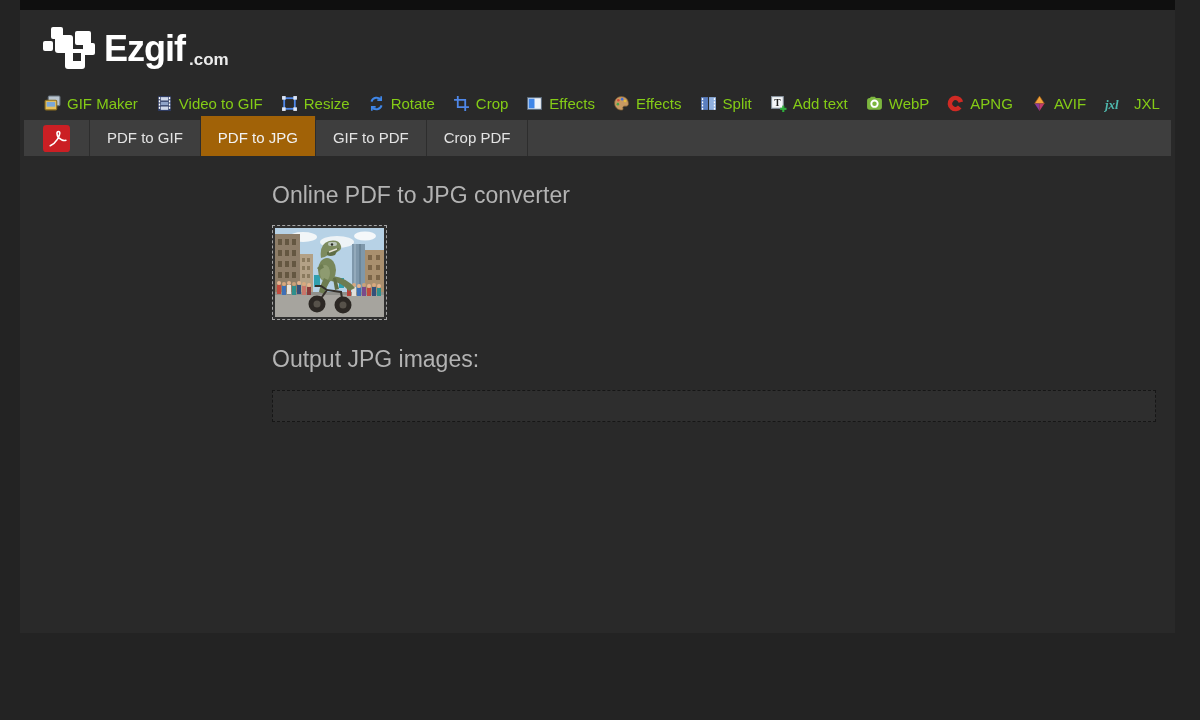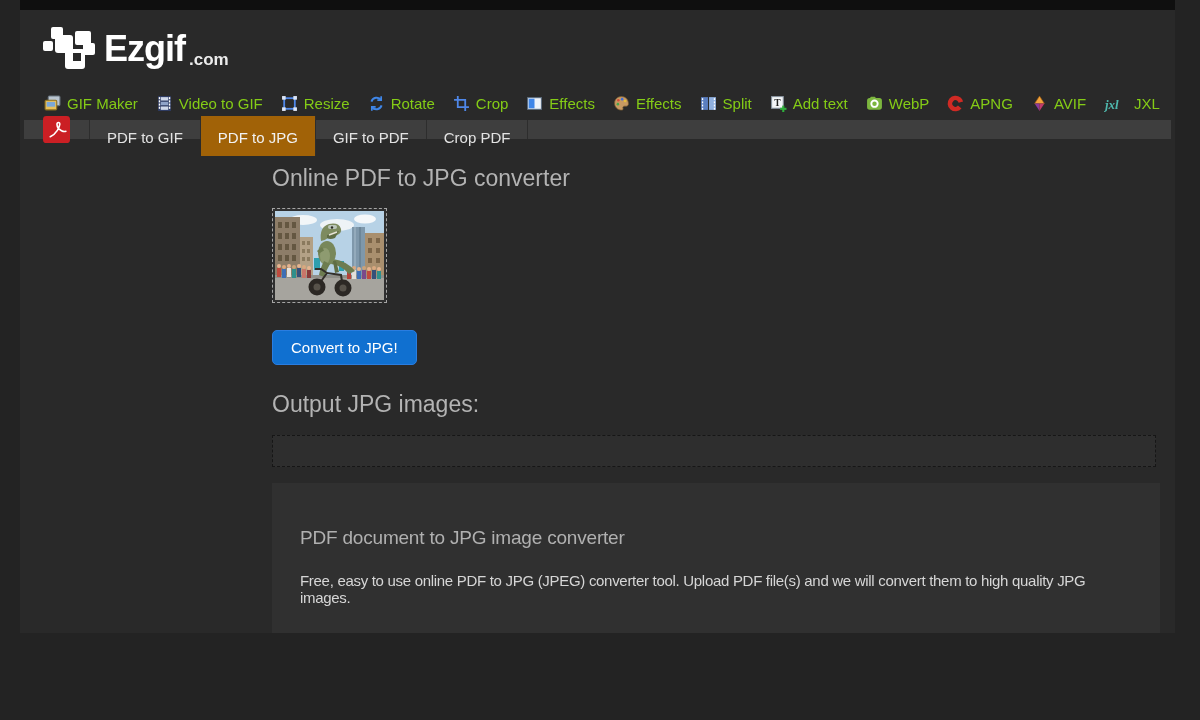--- a/index.html
+++ b/index.html
@@ -29,21 +29,21 @@
   .main-nav { margin:20px 0 0 24px; display:flex; align-items:center; gap:18px; }
   .nav-item {
     display:inline-flex; align-items:center; gap:6px;
     color:#84cc16; font-size:15px; text-decoration:none; cursor:pointer; white-space:nowrap;
   }
   .nav-item .ic svg { width:17px; height:17px; display:block; }
   .nav-item .ic.wide svg { width:24px; height:16px; }
 
   
   .tab-bar {
-    margin:8px 4px 0; height:19px;
+    margin:8px 4px 0; height:36px;
     background:#3e3e3e;
     display:flex; align-items:stretch;
     font-size:15px;
     overflow:visible;
   }
   .tab-home {
     width:66px; display:flex; align-items:center; justify-content:center;
     border-right:1px solid #2d2d2d; cursor:pointer;
   }
   .tab-home svg { width:27px; height:27px; display:block; }
@@ -379,24 +379,19 @@
           <path d="M42 76 L52 62 L66 64 L68 77"></path>
           <path d="M52 62 L46 58 L40 58"></path>
         </g>
         <circle cx="42" cy="76" r="8.5" fill="#2c2824"></circle>
         <circle cx="42" cy="76" r="3.5" fill="#57524a"></circle>
         <circle cx="68" cy="77" r="8.5" fill="#2c2824"></circle>
         <circle cx="68" cy="77" r="3.5" fill="#57524a"></circle>
       </svg>
     </div>
 
-    <button class="convert-btn">Convert to JPG!</button>
 
     <h2>Output JPG images:</h2>
 
     <div class="output-box"></div>
 
-    <section class="info-box">
-      <h3>PDF document to JPG image converter</h3>
-      <p>Free, easy to use online PDF to JPG (JPEG) converter tool. Upload PDF file(s) and we will convert them to high quality JPG images.</p>
-    </section>
   </main>
 </div>
 
 </body></html>

